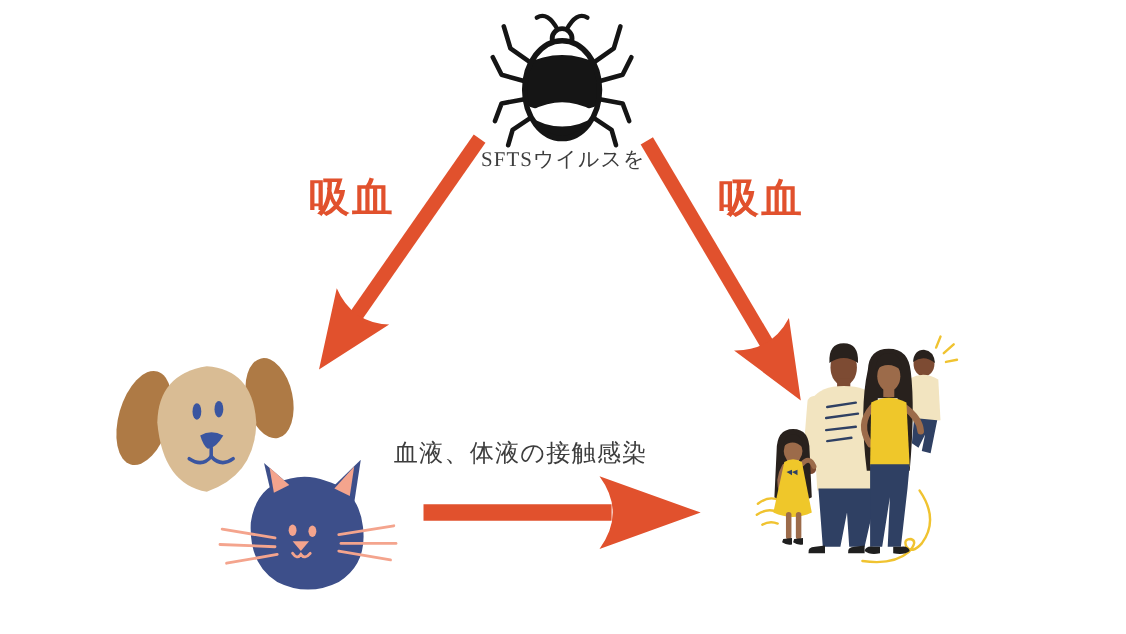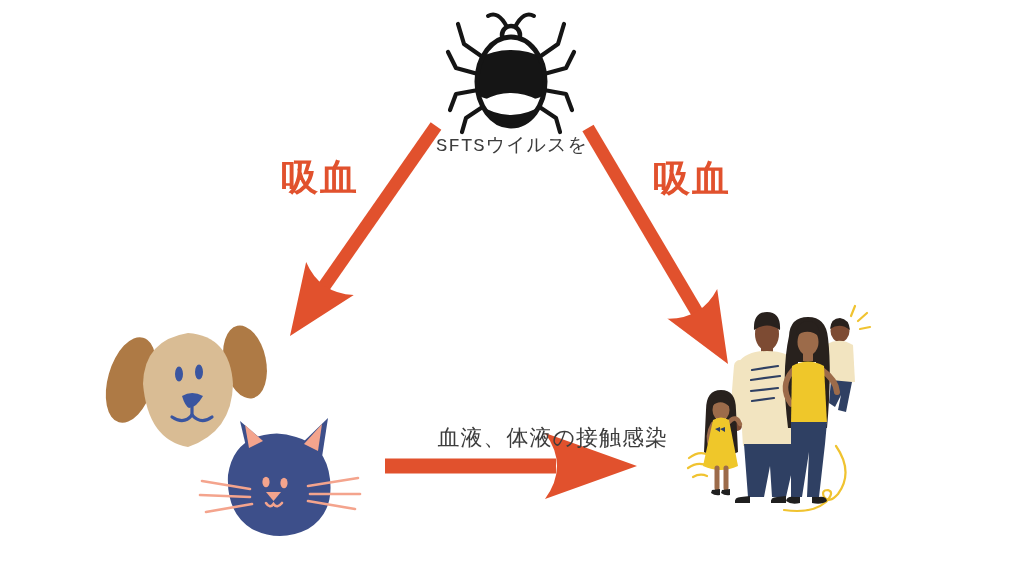--- a/index.html
+++ b/index.html
@@ -1,35 +1,35 @@
 <!DOCTYPE html>
 <html style="--page_bg: #FFFFFF; --page-bg: #FFFFFF; --arrow: #E1512D; --text: #3D3D3D; --tick: #151515; --dog_face: #D9BC94; --dog-face: #D9BC94; --dog_ear: #AE7A45; --dog-ear: #AE7A45; --dog_features: #3A55A0; --dog-features: #3A55A0; --cat_body: #3D4F8A; --cat-body: #3D4F8A; --cat_accent: #F4A48D; --cat-accent: #F4A48D; --cream: #F2E4C0; --yellow: #EFC72A; --jeans: #2F4063; --skin: #9C6B4A; --skin_dark: #7D4B33; --skin-dark: #7D4B33; --hair: #28211D; --black: #1F1F1F; --sparkle: #F0C330;"><head>
 <meta charset="utf-8">
 <style>
   html,body{margin:0;padding:0;background:#fff;}
   .canvas{
     position:relative;width:1024px;height:576px;overflow:hidden;
     background:var(--page-bg,#ffffff);
-    font-family:Liberation Mono, monospace;
+    font-family:Liberation Serif, serif;
   }
   .abs{position:absolute;}
   .arrows-layer{position:absolute;left:0;top:0;width:1024px;height:576px;}
   .tick-caption{
     left:407px;top:134px;width:210px;text-align:center;
     font-size:19px;line-height:24px;font-weight:500;color:var(--text,#3d3d3d);
     letter-spacing:1px;
   }
   .bite-label{
     font-size:37px;font-weight:600;line-height:1;color:var(--arrow,#e1512d);
     letter-spacing:2px;
   }
   .bite-left{left:281px;top:162px;}
   .bite-right{left:653px;top:163px;}
   .contact-label{
-    left:358px;top:423px;width:310px;text-align:right;
+    left:358px;top:397px;width:310px;text-align:left;
     font-size:22px;font-weight:500;color:var(--text,#3d3d3d);letter-spacing:1px;
   }
   svg{display:block;overflow:visible;}
 </style>
 </head>
 <body>
 
 <div class="canvas">
 
   <svg class="arrows-layer" viewBox="0 0 1024 576" xmlns="http://www.w3.org/2000/svg">

